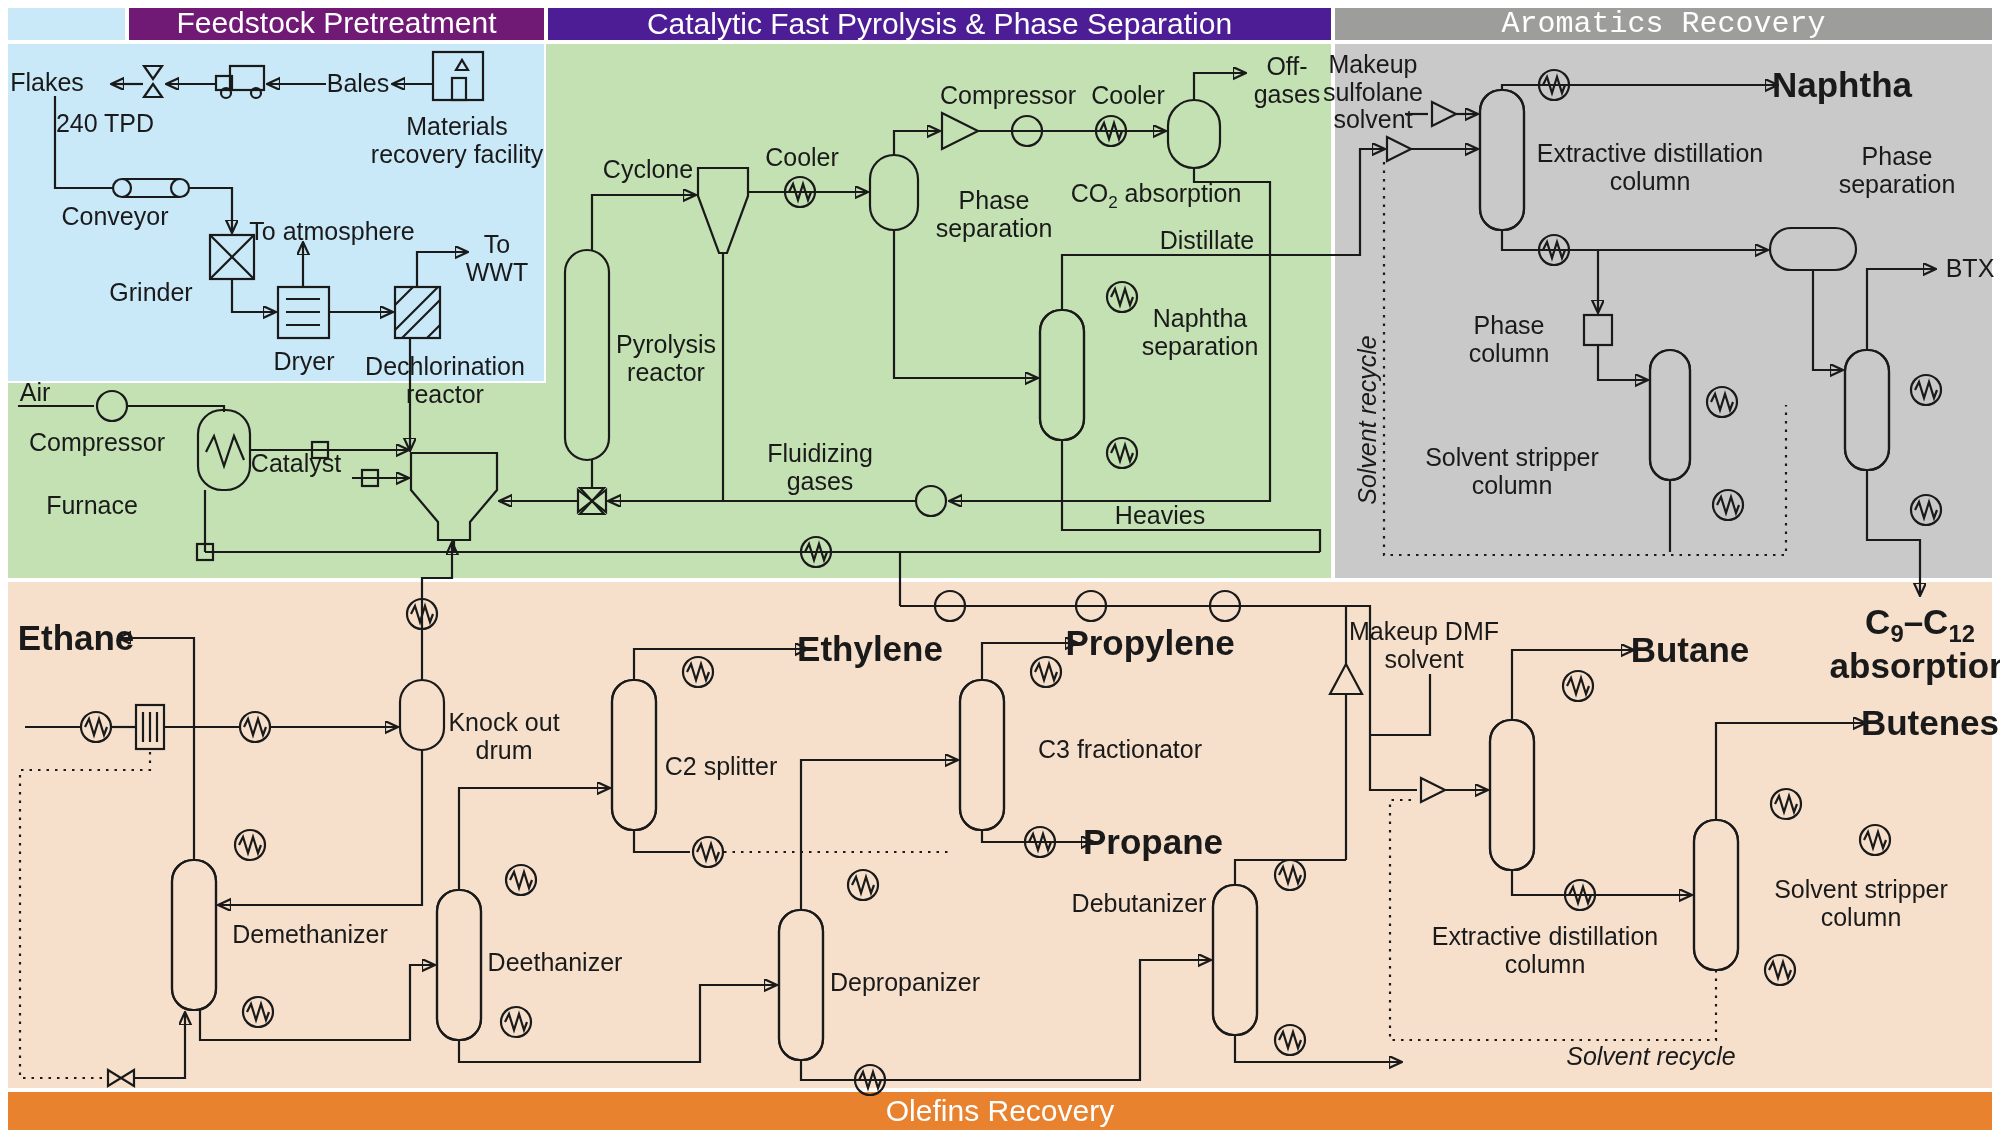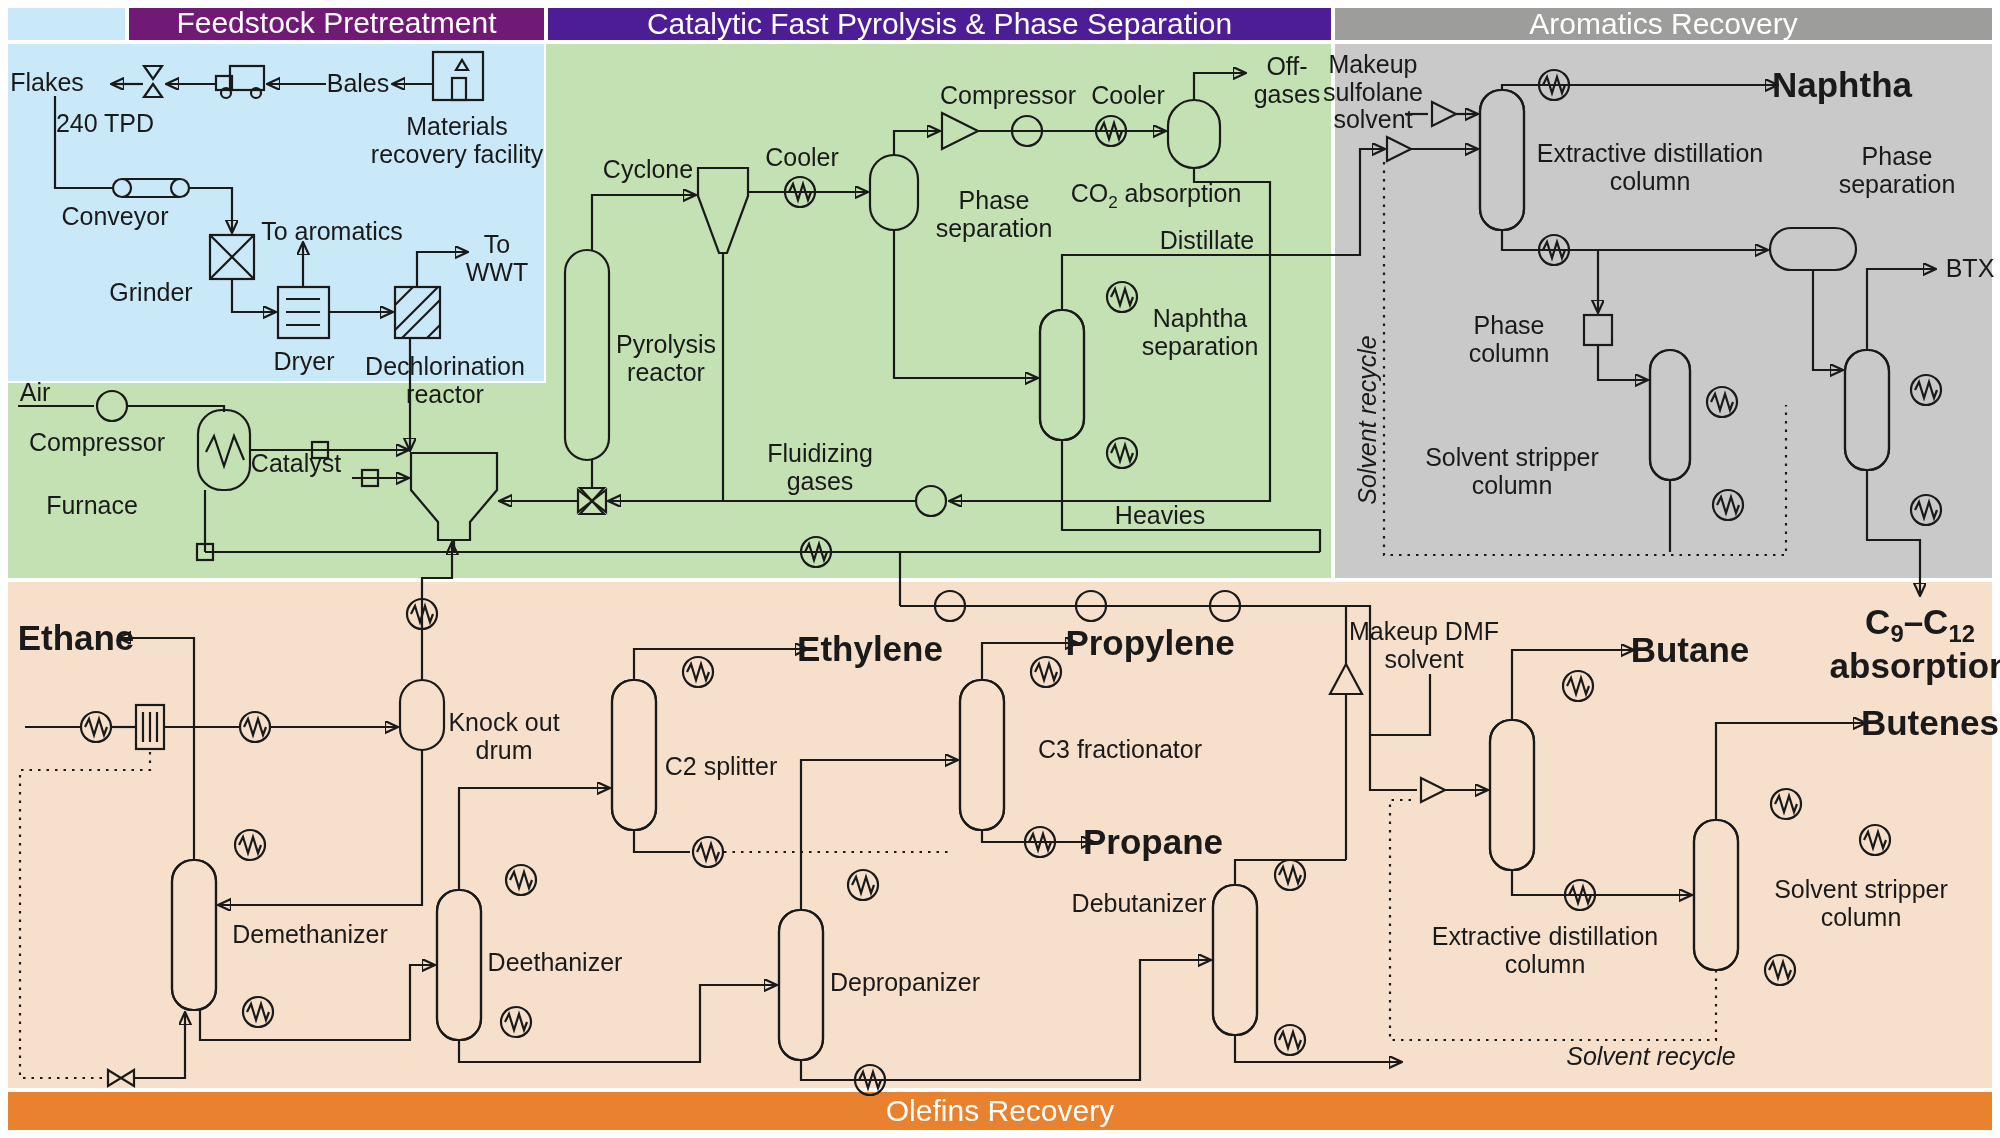--- a/index.html
+++ b/index.html
@@ -29,21 +29,21 @@
   <div class="region" style="left: 1333px; top: 42px; width: 661px; height: 538px; background-color: rgb(201, 201, 201);"></div>
   <div class="region" style="left: 6px; top: 580px; width: 1988px; height: 510px; background-color: rgb(246, 224, 204);"></div>
   <div class="region" style="left: 6px; top: 42px; width: 540px; height: 341px; background-color: rgb(201, 232, 248);"></div>
   <div class="region" style="left: 6px; top: 6px; width: 121px; height: 36px; background-color: rgb(201, 232, 248);"></div>
   <div class="region hdr" style="left: 127px; top: 6px; width: 419px; height: 36px; background-color: #701a75; align-items: flex-end;">
       <span>Feedstock Pretreatment</span>
     </div>
   <div class="region hdr" style="left: 546px; top: 6px; width: 787px; height: 36px; background-color: #4c1d95;">
       <span>Catalytic Fast Pyrolysis &amp; Phase Separation</span>
     </div>
-  <div class="region hdr" style="left: 1333px; top: 6px; width: 661px; height: 36px; background-color: rgb(157, 157, 156);">
+  <div class="region hdr" style="left: 1333px; top: 6px; width: 661px; height: 36px; background-color: rgb(157, 157, 156); font-family: Liberation Mono, monospace;">
       <span>Aromatics Recovery</span>
     </div>
   <div class="region hdr" style="left: 6px; top: 1090px; width: 1988px; height: 42px; background-color: rgb(232, 130, 46);">
       <span>Olefins Recovery</span>
     </div>
 
   <svg class="pfd" width="2000" height="1138" viewBox="0 0 2000 1138">
     <defs>
       <marker id="arr" markerWidth="14" markerHeight="14" refX="11" refY="6" orient="auto" markerUnits="userSpaceOnUse">
         <path d="M0,0 L13,6 L0,12 Z" fill="#1a1a1a" stroke="none"></path>
@@ -320,21 +320,21 @@
       <polygon class="dk" points="134,1070 121,1078 134,1086"></polygon>
     </g>
   </svg>
 
   <div class="lbl" style="left:47px;top:83px">Flakes</div>
   <div class="lbl" style="left:105px;top:124px">240 TPD</div>
   <div class="lbl" style="left:358px;top:84px">Bales</div>
   <div class="lbl wrap" style="left:457px;top:140px;width:190px">Materials recovery facility</div>
   <div class="lbl" style="left:115px;top:217px">Conveyor</div>
   <div class="lbl" style="left:151px;top:293px">Grinder</div>
-  <div class="lbl" style="left:332px;top:232px">To aromatics</div>
+  <div class="lbl" style="left:332px;top:232px">To atmosphere</div>
   <div class="lbl" style="left:304px;top:362px">Dryer</div>
   <div class="lbl wrap" style="left:445px;top:380px;width:175px">Dechlorination reactor</div>
   <div class="lbl wrap" style="left:497px;top:258px;width:70px">To WWT</div>
 
   <div class="lbl" style="left:648px;top:170px">Cyclone</div>
   <div class="lbl" style="left:802px;top:158px">Cooler</div>
   <div class="lbl" style="left:1008px;top:96px">Compressor</div>
   <div class="lbl" style="left:1128px;top:96px">Cooler</div>
   <div class="lbl wrap" style="left:1287px;top:80px;width:75px">Off-gases</div>
   <div class="lbl" style="left:1156px;top:196px"><span>CO</span><sub>2</sub><span> absorption</span></div>

